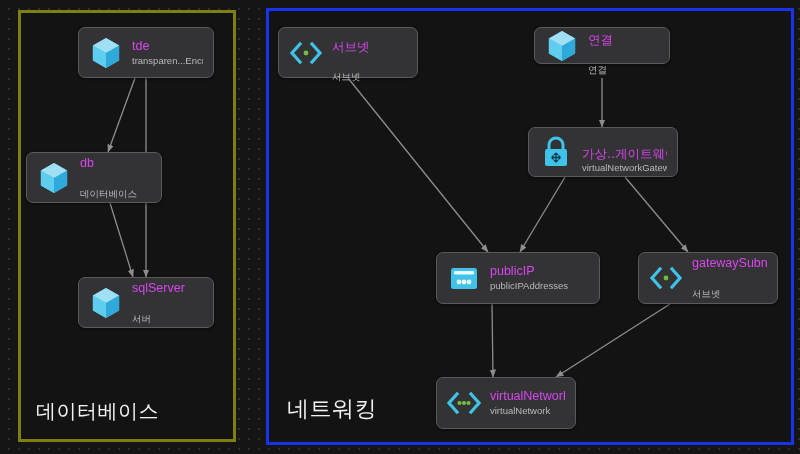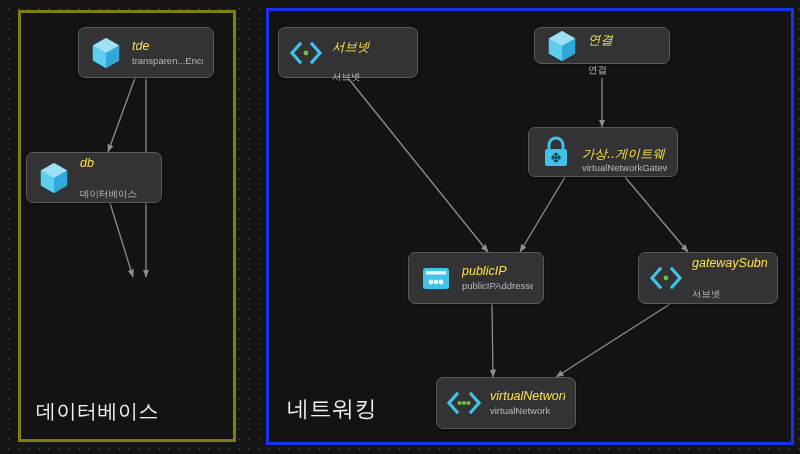--- a/index.html
+++ b/index.html
@@ -70,25 +70,24 @@
     align-items: center;
     justify-content: center;
   }
   .node-text {
     display: flex;
     flex-direction: column;
     justify-content: center;
     overflow: hidden;
   }
   .node-title {
-    color: #fde047;
+    color: #d946ef;
     font-size: 12.5px;
     line-height: 15px;
     white-space: nowrap;
-    font-style: italic;
   }
   .node-sub {
     color: #b9b9bb;
     font-size: 9.5px;
     line-height: 13px;
     white-space: nowrap;
   }
   .node-title.ko, .node-sub.ko { font-family: "DejaVu Sans", sans-serif; margin-top: 16px; }
 
   
@@ -156,20 +155,34 @@
         <path d="M16 17 L30 9 L30 25 L16 33 Z" fill="#2fa8da"></path>
         <path d="M16 17 L2 9 L2 25 L16 33 Z" fill="#5fcdee"></path>
       </svg>
     </span>
     <span class="node-text">
       <span class="node-title">db</span>
       <span class="node-sub ko">데이터베이스</span>
     </span>
   </div>
 
+  <div class="node" style="left:78px; top:277px; width:136px; height:51px;">
+    <span class="node-icon">
+      <svg class="ic-cube" viewBox="0 0 32 34">
+        <path d="M16 1 L30 9 L30 25 L16 33 L2 25 L2 9 Z" fill="#4fc3e8"></path>
+        <path d="M16 1 L30 9 L16 17 L2 9 Z" fill="#9fe0f5"></path>
+        <path d="M16 17 L30 9 L30 25 L16 33 Z" fill="#2fa8da"></path>
+        <path d="M16 17 L2 9 L2 25 L16 33 Z" fill="#5fcdee"></path>
+      </svg>
+    </span>
+    <span class="node-text">
+      <span class="node-title">sqlServer</span>
+      <span class="node-sub ko">서버</span>
+    </span>
+  </div>
 
   <div class="node" style="left:278px; top:27px; width:140px; height:51px;">
     <span class="node-icon">
       <svg class="ic-brackets" viewBox="0 0 34 24">
         <path d="M11 3 L3 12 L11 21" stroke="#3fc3e8" stroke-width="3.2" fill="none" stroke-linecap="square"></path>
         <path d="M23 3 L31 12 L23 21" stroke="#3fc3e8" stroke-width="3.2" fill="none" stroke-linecap="square"></path>
         <circle cx="17" cy="12" r="2.4" fill="#6fbf3f"></circle>
       </svg>
     </span>
     <span class="node-text">
@@ -204,21 +217,21 @@
                  M10.5 21.5 L12.5 19.5 M10.5 21.5 L12.5 23.5
                  M19.5 21.5 L17.5 19.5 M19.5 21.5 L17.5 23.5" stroke="#0d3a4d" stroke-width="1.3" fill="none"></path>
       </svg>
     </span>
     <span class="node-text">
       <span class="node-title ko">가상..게이트웨이</span>
       <span class="node-sub">virtualNetworkGateways</span>
     </span>
   </div>
 
-  <div class="node" style="left:408px; top:252px; width:136px; height:52px;">
+  <div class="node" style="left:436px; top:252px; width:164px; height:52px;">
     <span class="node-icon">
       <svg class="ic-pubip" viewBox="0 0 30 25">
         <rect x="2" y="2" width="26" height="21" rx="2.5" fill="#3fc3e8"></rect>
         <rect x="5" y="5" width="20" height="3.5" rx="1" fill="#eaf7fc"></rect>
         <circle cx="10" cy="16" r="2.4" fill="#eaf7fc"></circle>
         <circle cx="15" cy="16" r="2.4" fill="#eaf7fc"></circle>
         <circle cx="20" cy="16" r="2.4" fill="#eaf7fc"></circle>
       </svg>
     </span>
     <span class="node-text">

